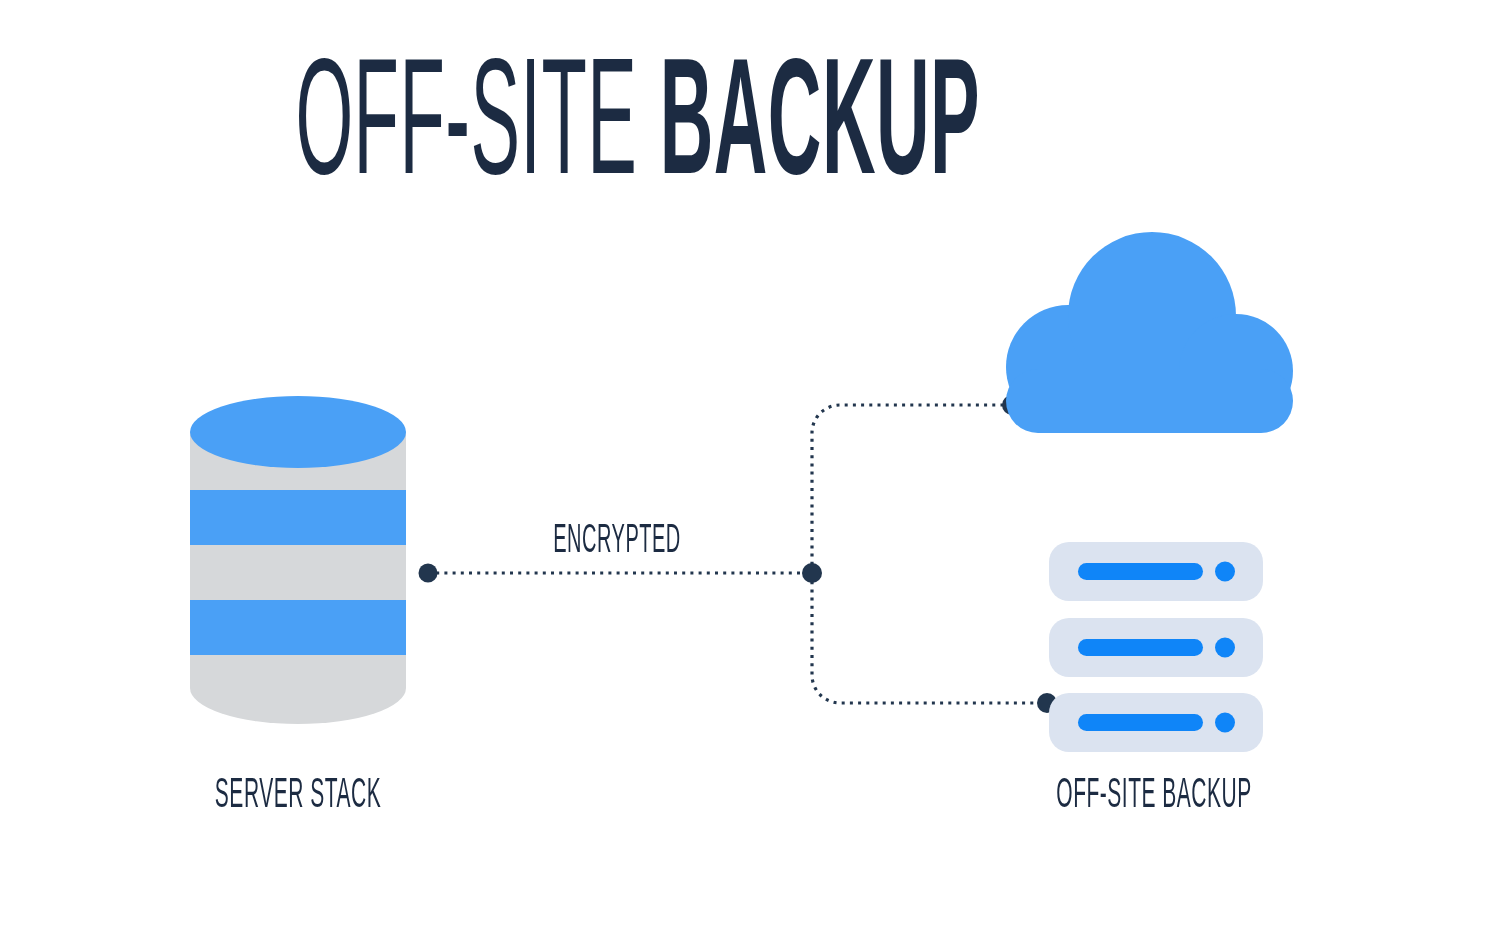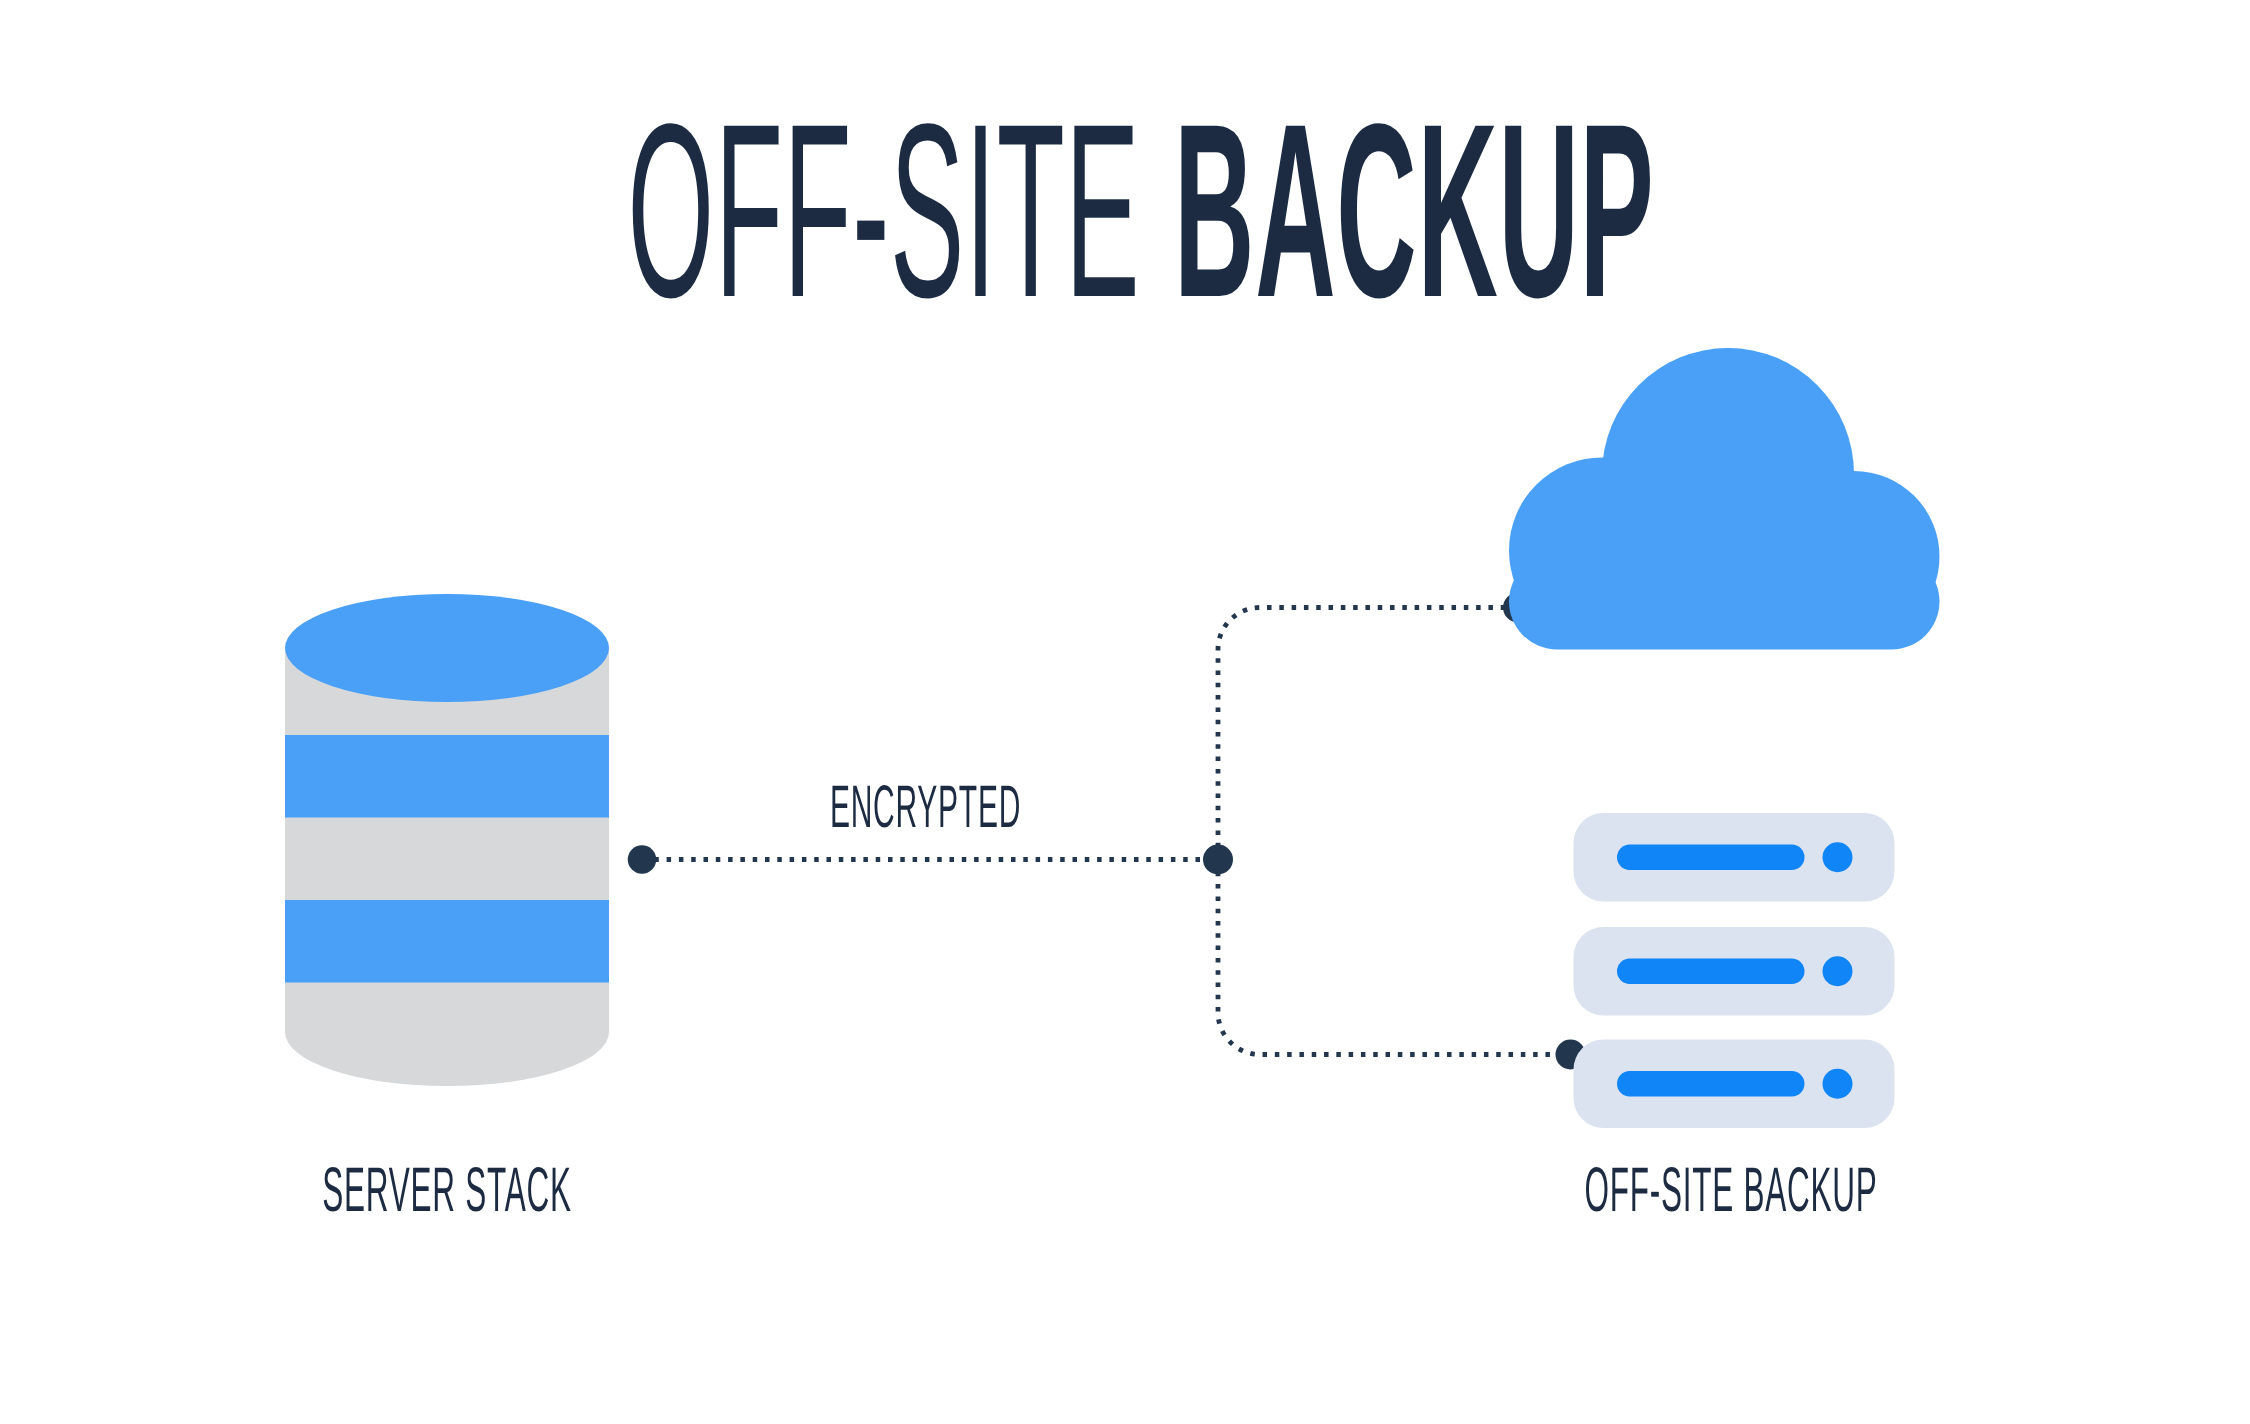--- a/index.html
+++ b/index.html
@@ -14,22 +14,22 @@
   html,body{margin:0;padding:0;}
   body{background:var(--background);font-family:"Liberation Sans",sans-serif;}
   .stage{
     position:relative;width:1500px;height:949px;overflow:hidden;
     background:var(--background);
   }
   .diagram-svg{position:absolute;left:0;top:0;width:1500px;height:949px;}
 
   
   .title-row{
-    position:absolute;left:0;top:58px;width:1276px;
-    display:flex;justify-content:flex-start;pointer-events:none;
+    position:absolute;left:0;top:34px;width:1276px;
+    display:flex;justify-content:center;pointer-events:none;
   }
   .title-scale{
     display:flex;column-gap:50px;white-space:nowrap;
     transform:scaleX(0.45);transform-origin:center top;
     font-size:165px;line-height:1;color:var(--navy);letter-spacing:1px;
   }
   .t-light{font-weight:400;}
   .t-bold{font-weight:700;}
 
   

